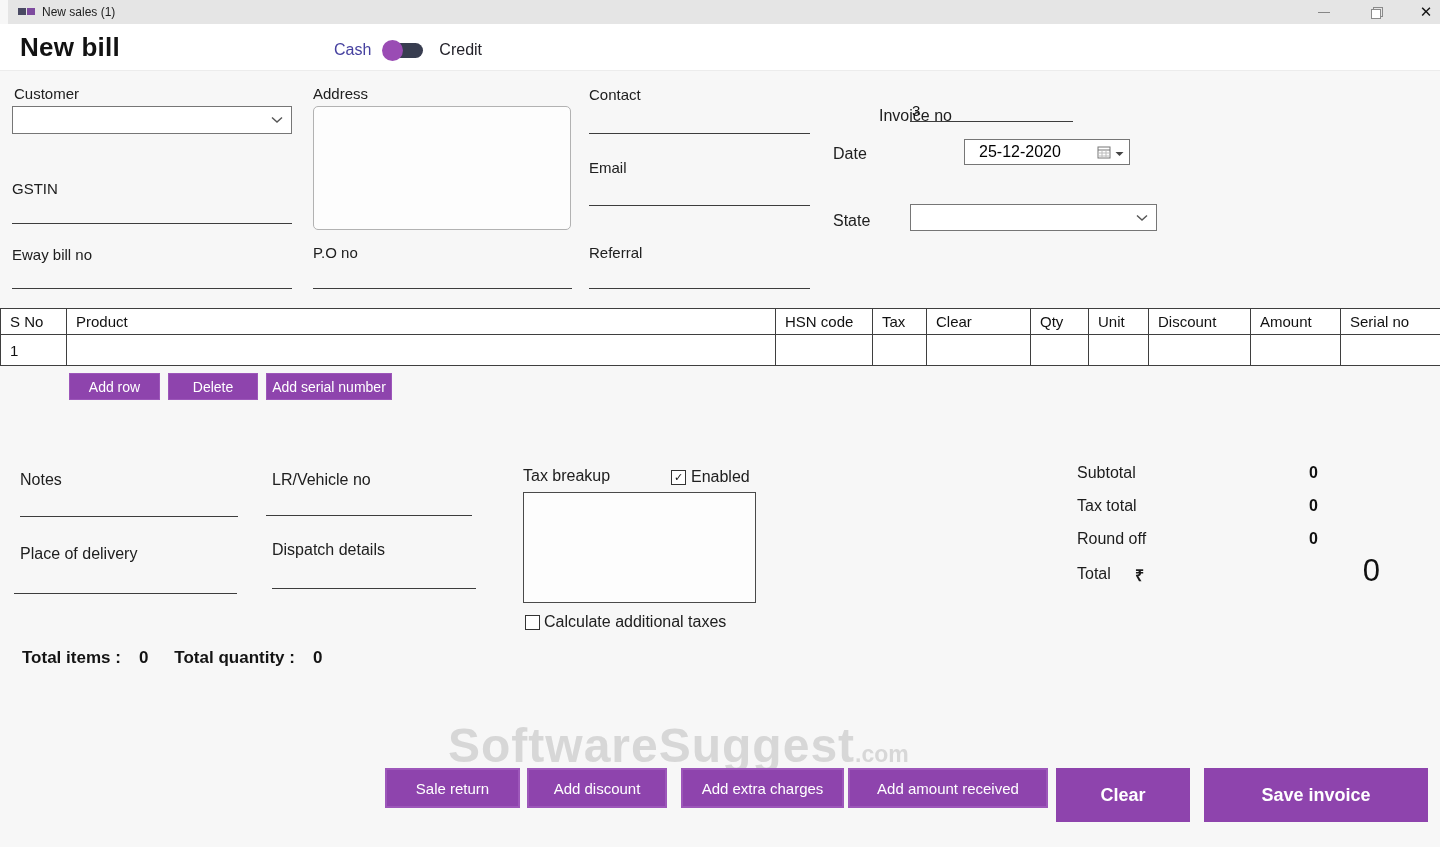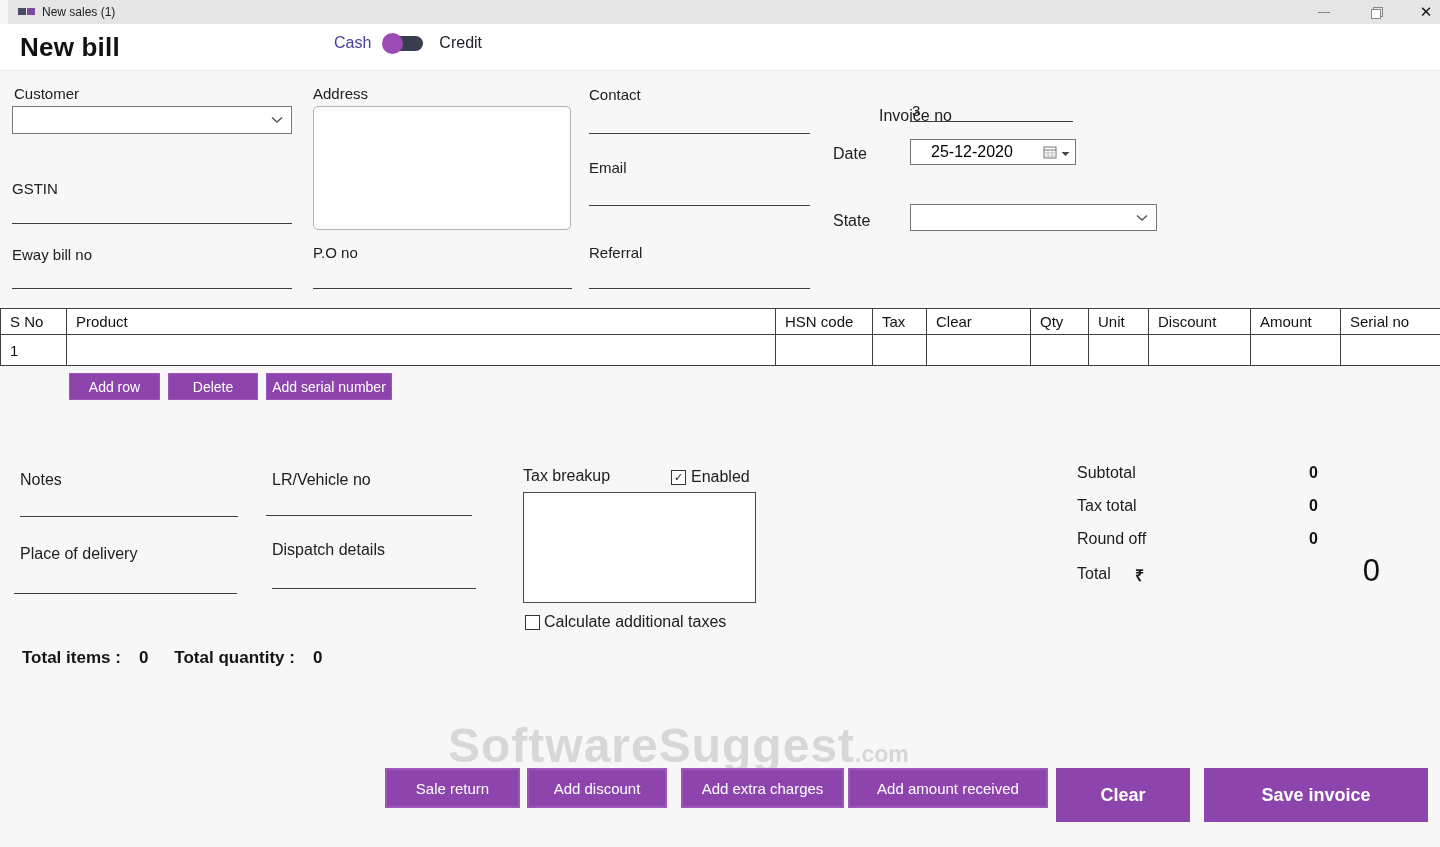--- a/index.html
+++ b/index.html
@@ -16,21 +16,21 @@
   .btn-min{left:1294px;color:#7a7a7a;font-size:12px;}
   .btn-restore{left:1346px;}
   .restore-glyph{position:relative;width:10px;height:10px;}
   .restore-glyph .r1{position:absolute;left:2px;top:0;width:8px;height:8px;border:1px solid #8a8a8a;}
   .restore-glyph .r2{position:absolute;left:0;top:2px;width:8px;height:8px;border:1px solid #8a8a8a;background:#fff;}
   .btn-close{left:1396px;color:#111;font-size:15px;}
 
   
   .header{position:absolute;left:0;top:24px;width:1440px;height:46px;background:#ffffff;border-bottom:1px solid #ececec;}
   .page-title{position:absolute;left:20px;top:8px;font-size:26px;font-weight:bold;color:#121212;letter-spacing:.2px;}
-  .toggle-wrap{position:absolute;left:334px;top:8px;height:22px;display:flex;align-items:center;}
+  .toggle-wrap{position:absolute;left:334px;top:15px;height:22px;display:flex;align-items:center;}
   .cash-label{font-size:16px;color:#45409f;}
   .toggle{position:relative;width:38px;height:15px;background:#383d50;border-radius:8px;margin:0 16px 0 14px;cursor:pointer;}
   .knob{position:absolute;left:-3px;top:-3px;width:21px;height:21px;border-radius:50%;background:#9a4cb4;}
   .credit-label{font-size:16px;color:#23222a;}
 
   
   .label{position:absolute;font-size:15px;color:#202020;}
   .uline{position:absolute;border:none;border-bottom:1px solid #3d3d3d;background:transparent;font-family:"Liberation Sans",sans-serif;font-size:15px;color:#111;padding:2px 2px;outline:none;}
   .selectbox{position:absolute;background:#ffffff;border:1px solid #767676;display:flex;align-items:center;box-sizing:border-box;cursor:pointer;}
   .selectbox .chev{margin-left:auto;margin-right:8px;display:flex;align-items:center;}
@@ -123,21 +123,21 @@
   <div class="label" style="left:589px;top:159px;">Email</div>
   <input class="uline" style="left: 589px; top: 184px; width: 217px;" value="">
 
   <div class="label" style="left:589px;top:244px;">Referral</div>
   <input class="uline" style="left: 589px; top: 267px; width: 217px;" value="">
 
   <div class="label" style="left:879px;top:107px;font-size:16px;">Invoice no</div>
   <input class="uline" style="left: 910px; top: 100px; width: 159px;" value="3">
 
   <div class="label" style="left:833px;top:145px;font-size:16px;">Date</div>
-  <div class="selectbox" style="left:910px;top:139px;width:166px;height:26px;padding-left:20px;font-size:16px;">
+  <div class="selectbox" style="left:964px;top:139px;width:166px;height:26px;padding-left:14px;font-size:16px;">
     <span>25-12-2020</span>
     <span class="chev" style="margin-right:4px;">
       <svg width="14" height="13" viewBox="0 0 14 13">
           <rect x="1" y="1" width="12" height="11" fill="#fff" stroke="#777"></rect>
           <line x1="1" y1="4" x2="13" y2="4" stroke="#777"></line>
           <line x1="5" y1="4" x2="5" y2="12" stroke="#bbb"></line>
           <line x1="9" y1="4" x2="9" y2="12" stroke="#bbb"></line>
           <line x1="1" y1="7" x2="13" y2="7" stroke="#bbb"></line>
           <line x1="1" y1="10" x2="13" y2="10" stroke="#bbb"></line>
         </svg>

